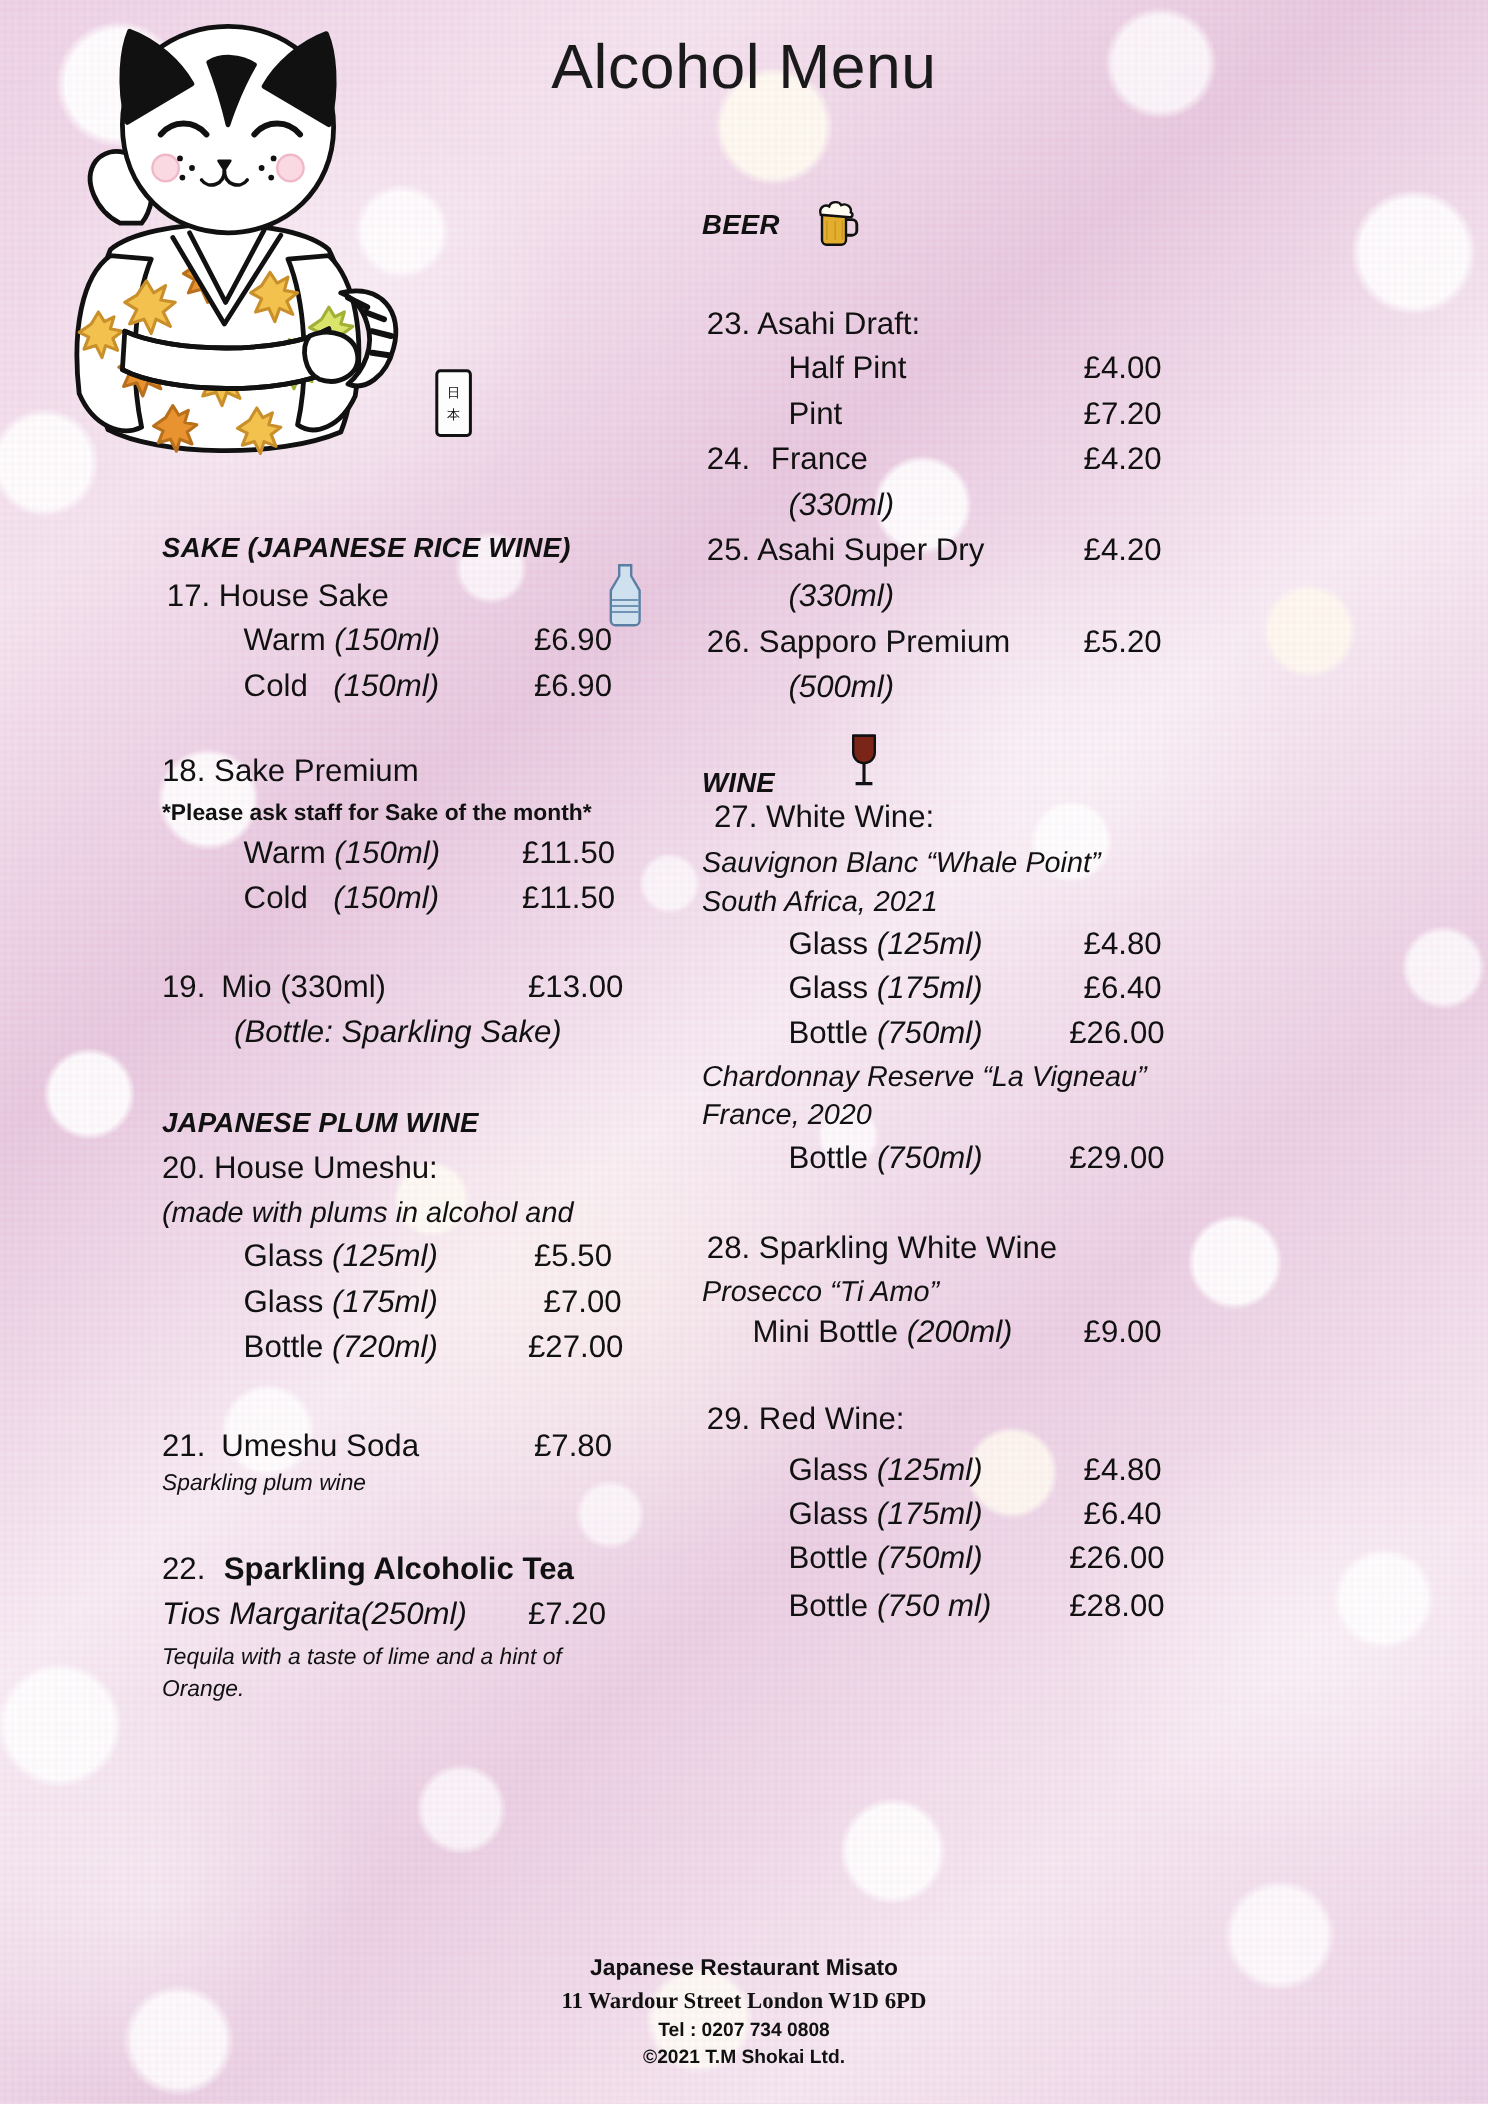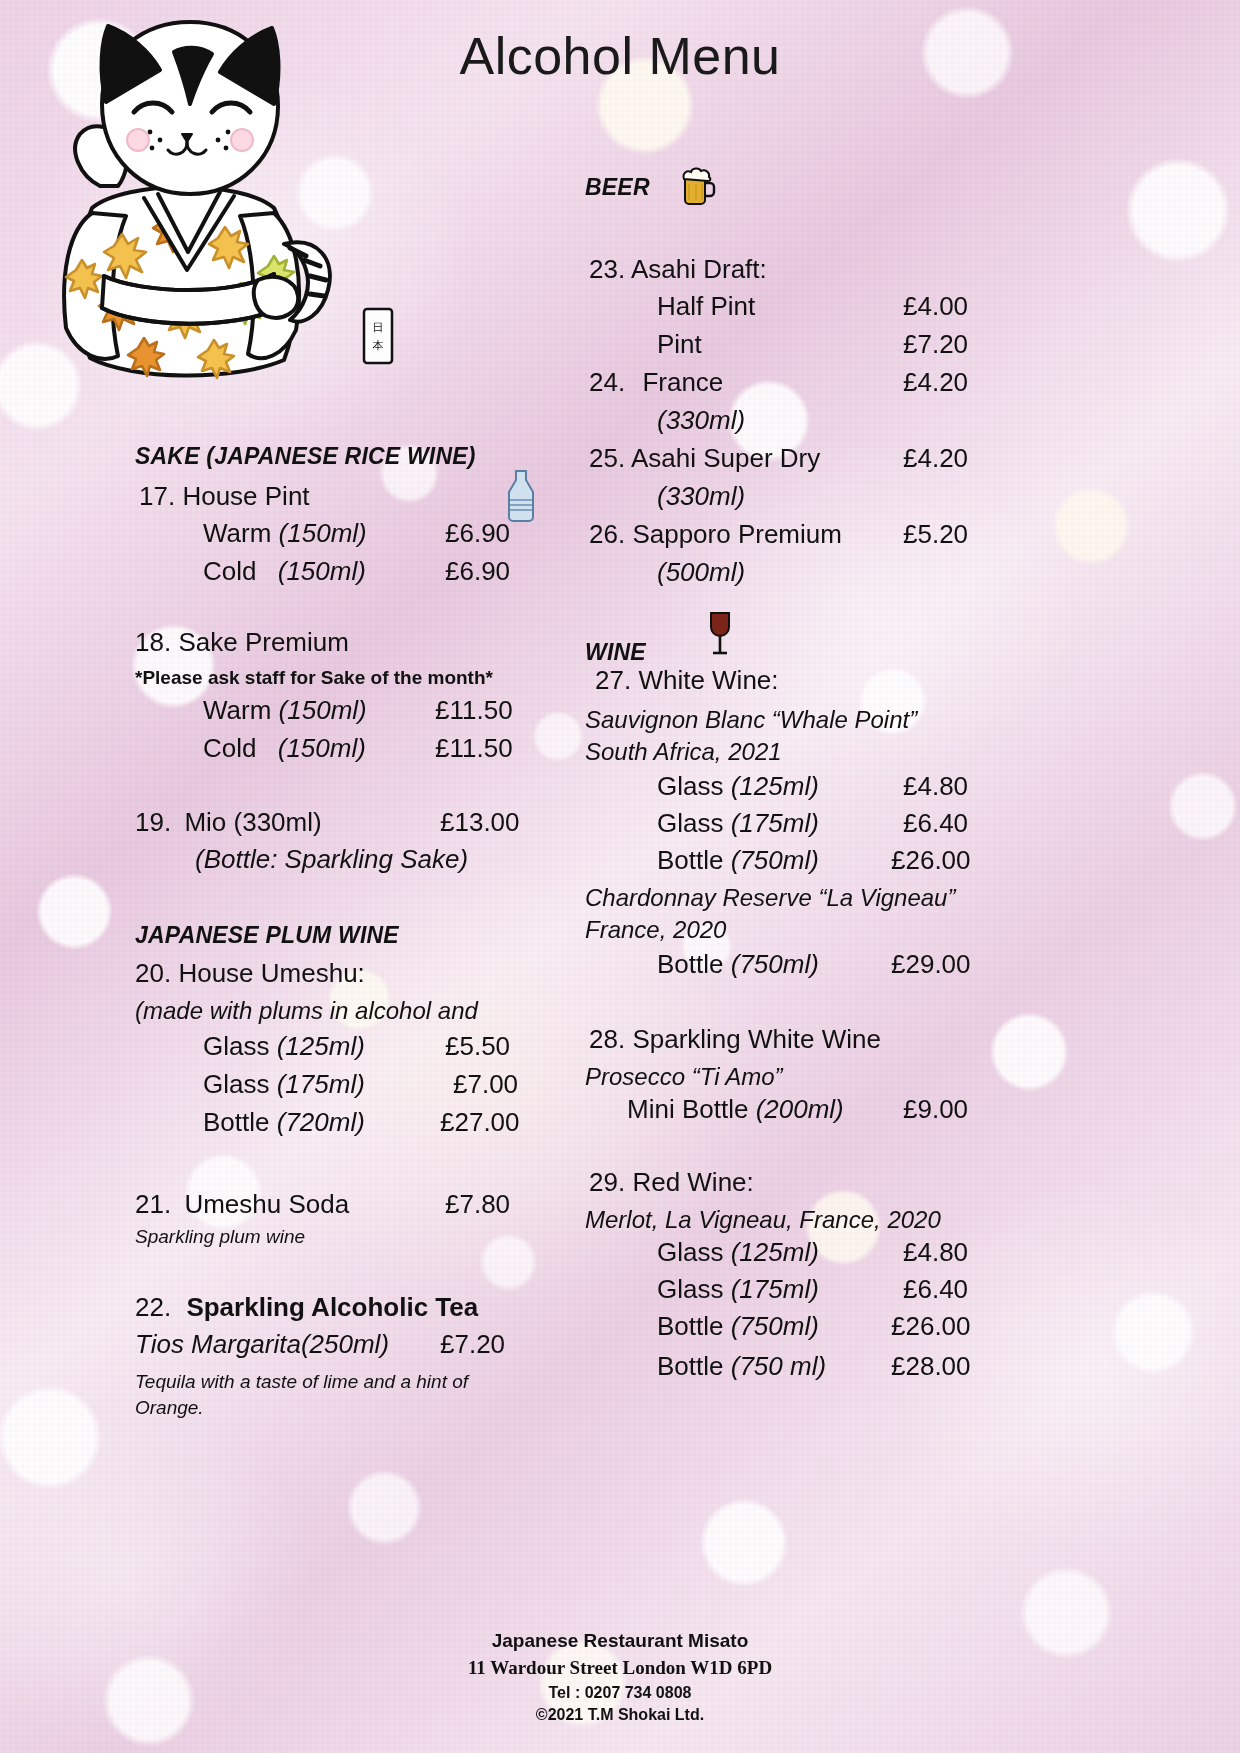--- a/index.html
+++ b/index.html
@@ -212,21 +212,21 @@
         <path d="M13 3 h10 v9 l7 12 v25 a4 4 0 0 1 -4 4 h-16 a4 4 0 0 1 -4 -4 v-25 l7 -12 z" fill="#cfe0ef" stroke="#5b7fa3" stroke-width="2"></path>
         <path d="M7 32 h22" stroke="#6e93b5" stroke-width="1.6" fill="none"></path>
         <path d="M7 37 h22" stroke="#6e93b5" stroke-width="1.6" fill="none"></path>
         <path d="M7 42 h22" stroke="#6e93b5" stroke-width="1.6" fill="none"></path>
       </svg>
     </div>
 
     <div class="line" style="margin-top:11px;">
       <span class="item lbl" style="left:4px;">
         <span>17.</span>
-        <span>House Pint</span>
+        <span>House Sake</span>
       </span>
     </div>
     <div class="line" style="height:38px;">
       <span class="item lbl" style="left:68px;">
         <span>Warm</span>
         <span class="it">(150ml)</span>
       </span>
       <span class="item amt" style="left:310px;">£6.90</span>
     </div>
     <div class="line" style="height:38px;">
@@ -459,21 +459,20 @@
       </span>
       <span class="item amt" style="left:318px;">£9.00</span>
     </div>
 
     <div class="line" style="height:39px; margin-top:36px;">
       <span class="item lbl" style="left:4px;">
         <span>29.</span>
         <span>Red Wine:</span>
       </span>
     </div>
-    <div class="desc">Merlot, La Vigneau, France, 2020</div>
     <div class="line" style="height:37px; margin-top:3px;">
       <span class="item lbl" style="left:72px;">
         <span>Glass</span>
         <span class="it">(125ml)</span>
       </span>
       <span class="item amt" style="left:318px;">£4.80</span>
     </div>
     <div class="line" style="height:37px;">
       <span class="item lbl" style="left:72px;">
         <span>Glass</span>

